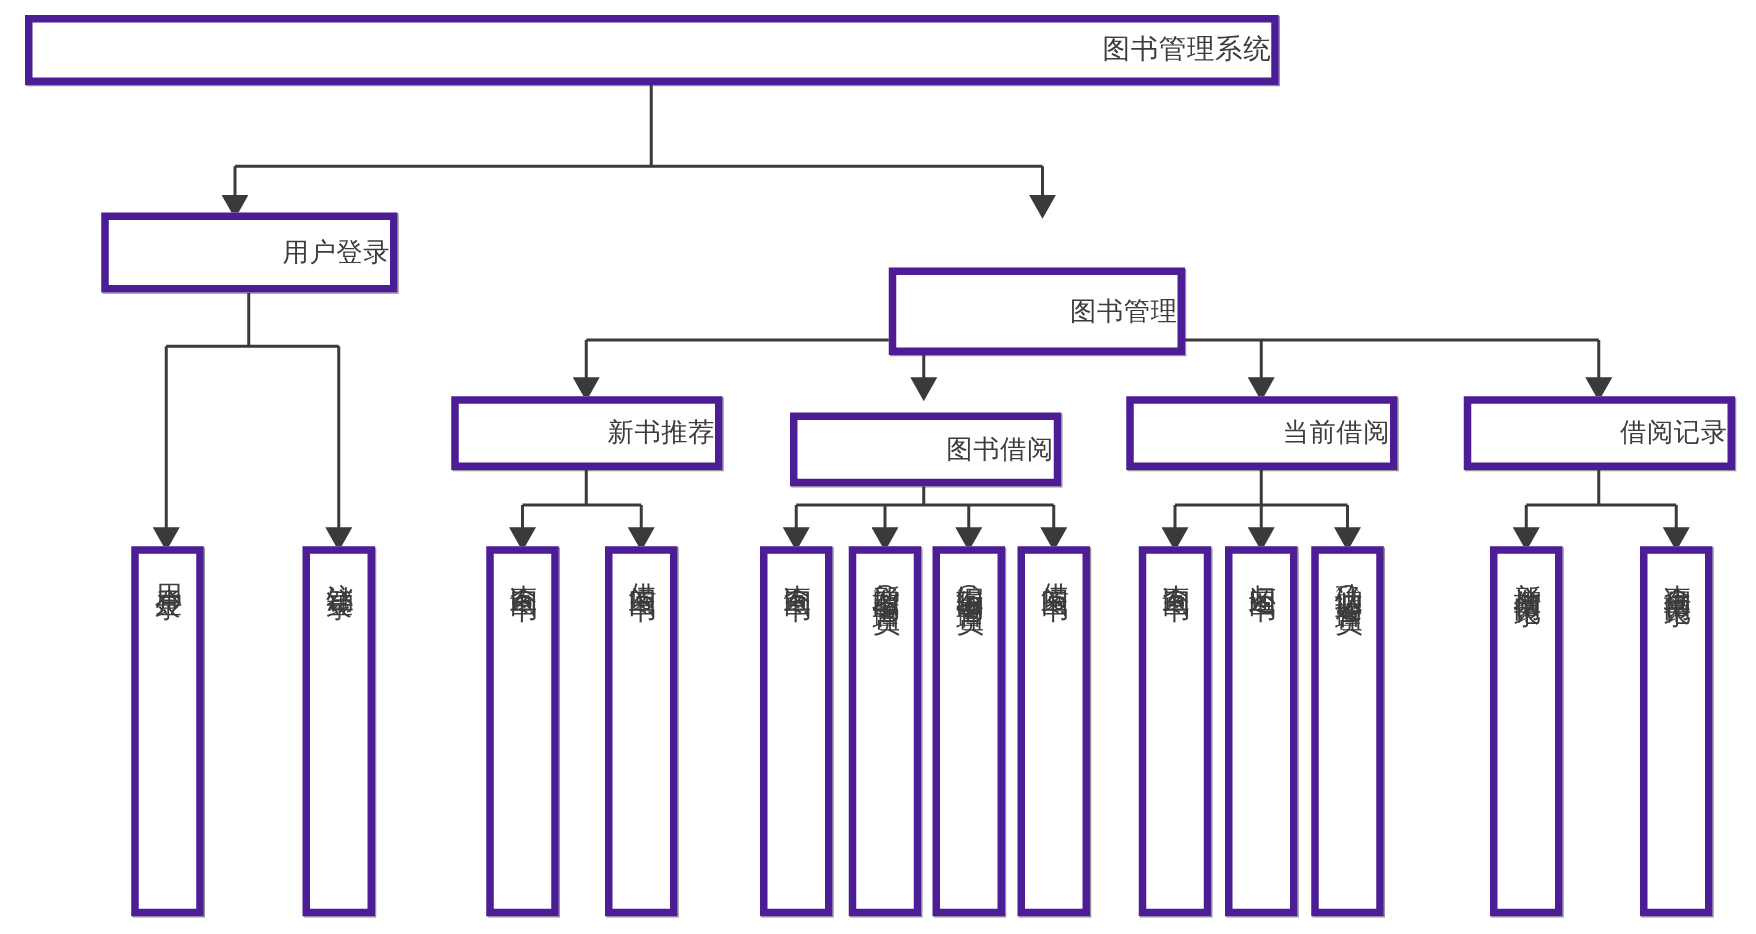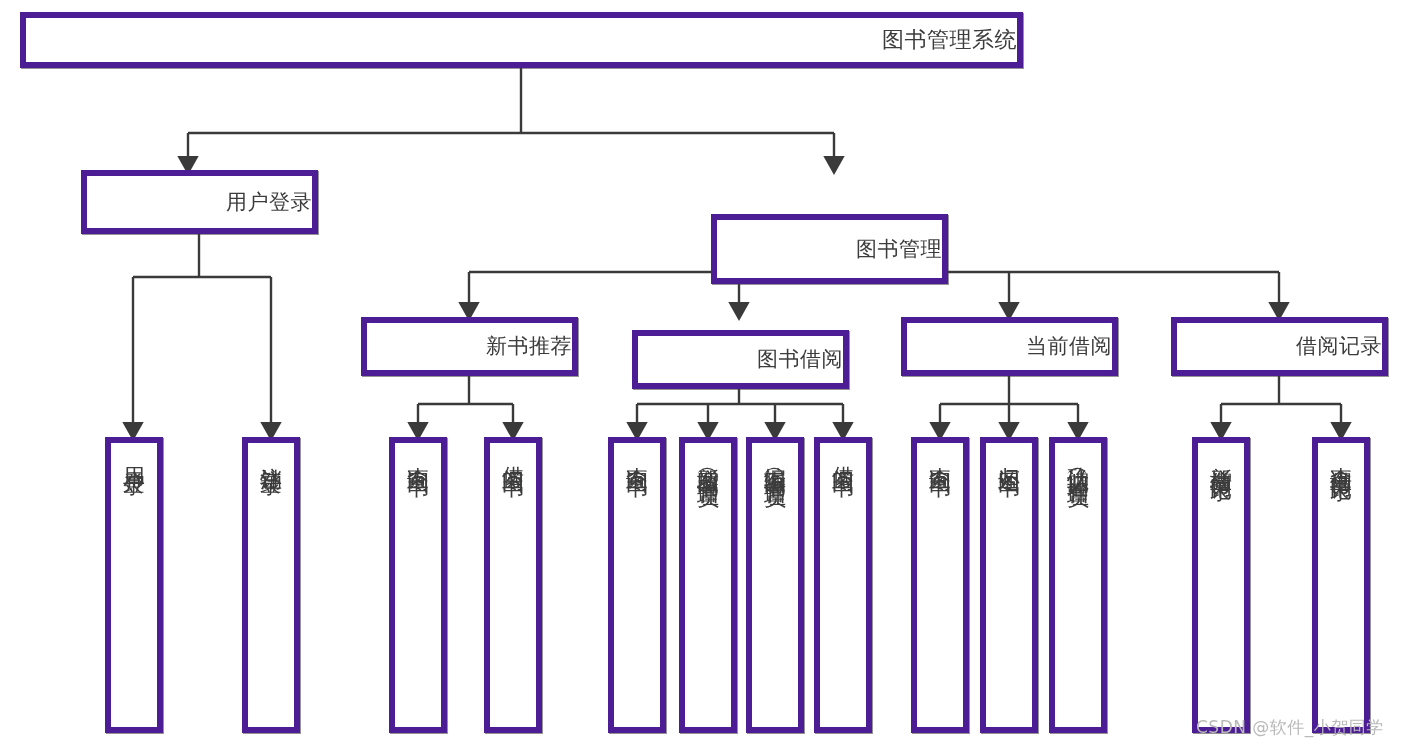--- a/index.html
+++ b/index.html
@@ -165,15 +165,14 @@
     <span class="lbl">确认归还（管理员）</span>
   </div>
 
   <div class="node v" style="left:1192px;top:437px;width:58px;height:296px;">
     <span class="lbl">新增借阅记录</span>
   </div>
   <div class="node v" style="left:1312px;top:437px;width:58px;height:296px;">
     <span class="lbl">查询借阅记录</span>
   </div>
 
-  <div class="watermark" style="left:1196px;top:716px;">CSDN @软件_小贺同学</div>
 
 </div>
 
 </body></html>

